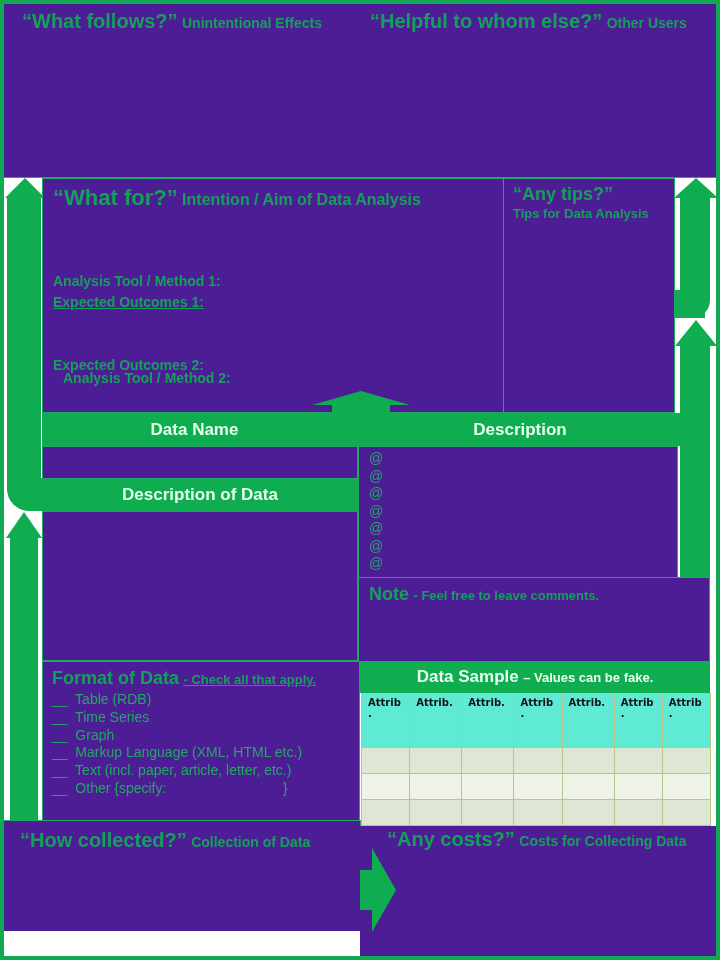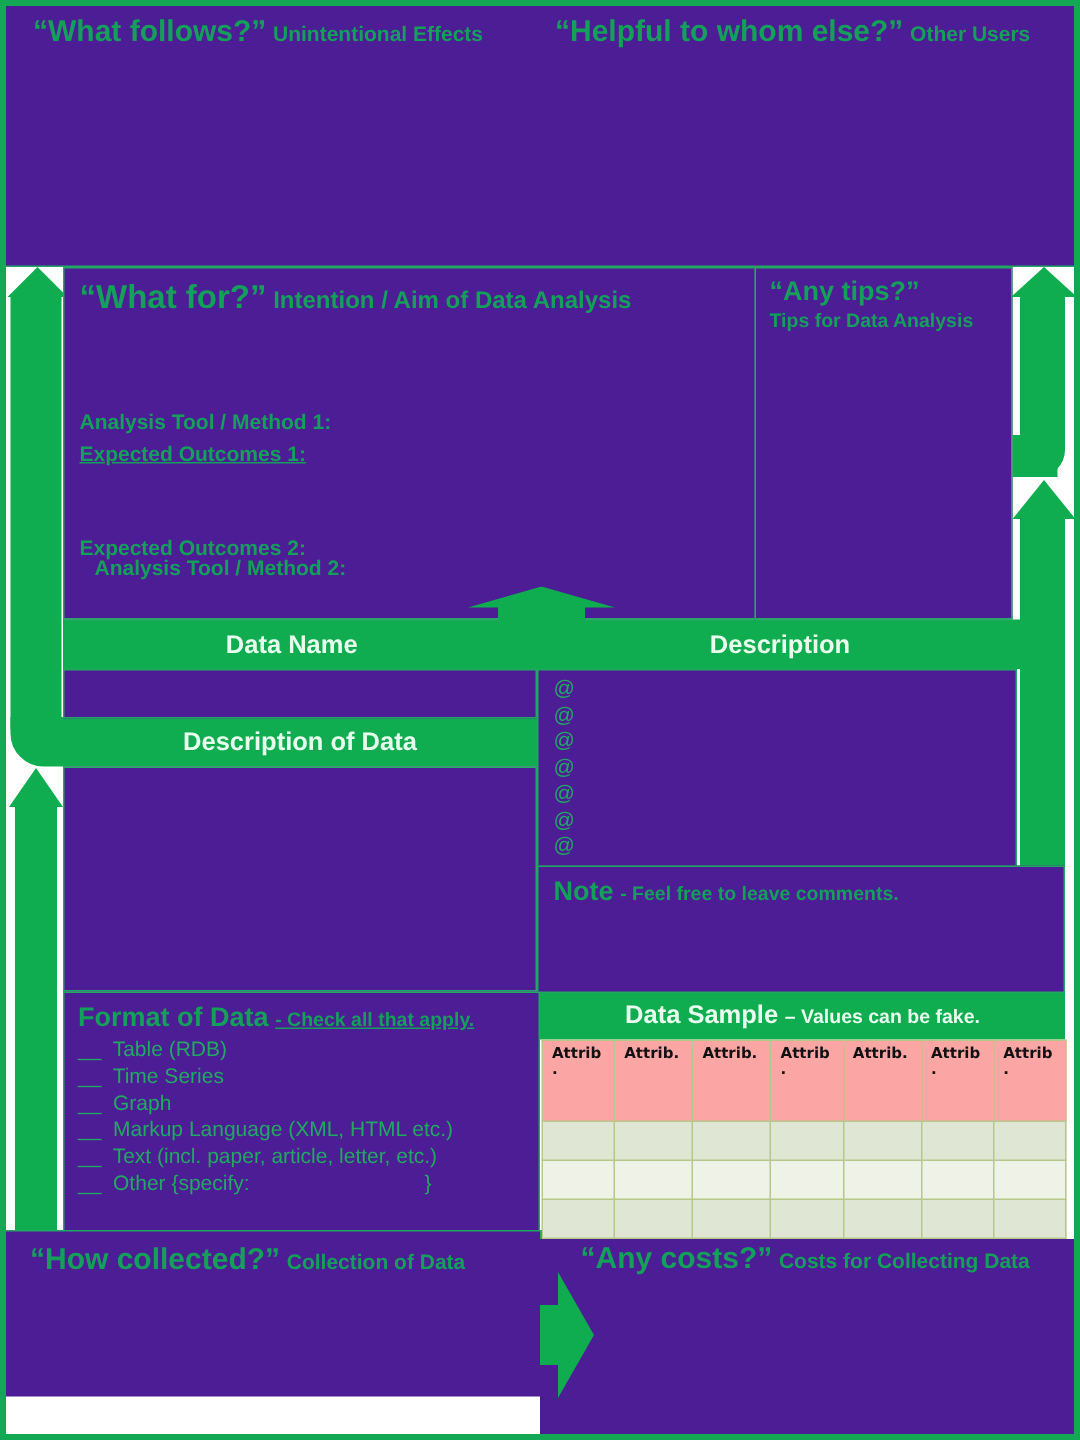--- a/index.html
+++ b/index.html
@@ -10,21 +10,21 @@
   .box { position: absolute; border: 1.5px solid #22a862; background: #4c1d95; }
   .g { background: #0fad4f; position: absolute; }
   .title-big { font-weight: bold; font-size: 20px; color: #14a05a; }
   .title-sm { font-weight: bold; font-size: 14px; color: #14a05a; }
   .hdr { position: absolute; color: #e8fff0; font-weight: bold; text-align: center; }
   .lbl { font-weight: bold; font-size: 14px; color: #14a05a; line-height: 21px; }
   .at { font-size: 14px; color: #22a862; line-height: 17.5px; }
   .fmt { font-size: 14px; color: #22a862; line-height: 17.8px; white-space: pre; }
   table.sample { border-collapse: collapse; width: 100%; height: 100%; }
   table.sample td { border: 1px solid #b5c88a; font-size: 10px; font-weight: bold; color: #111; vertical-align: top; padding: 3px 6px; font-family: "DejaVu Sans", sans-serif; }
-  table.sample tr.h td { background: #fca5a5; height: 54px; }
+  table.sample tr.h td { background: #5eead4; height: 54px; }
   table.sample tr.r1 td { background: #dfe6d3; }
   table.sample tr.r2 td { background: #eef2e7; }
 </style>
 </head>
 <body>
 
 <div class="abs frame"></div>
 
 <div class="box" style="left:4px;top:4px;width:357px;height:174px;border:none;border-right:1.5px solid #22a862;border-bottom:1.5px solid #22a862;">
   <div class="abs" style="left:18px;top:6px;white-space:nowrap;">

